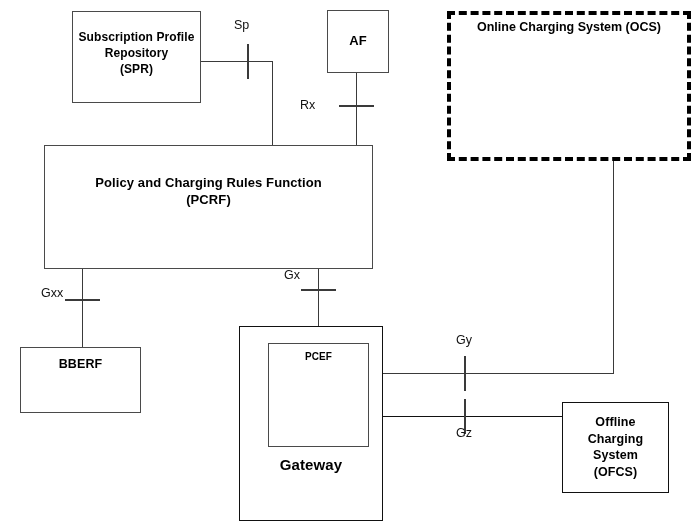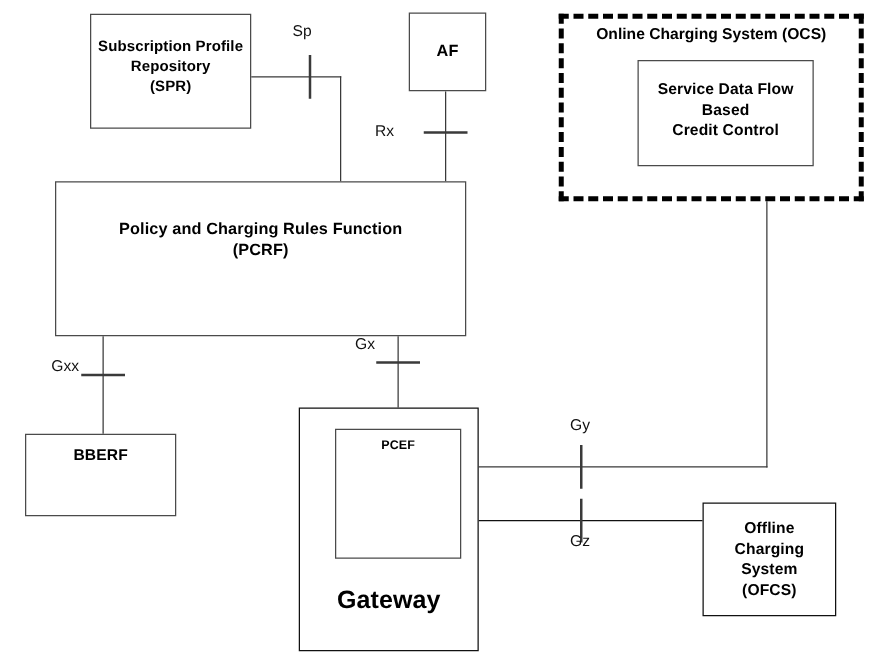--- a/index.html
+++ b/index.html
@@ -42,21 +42,21 @@
   #node-af       { left: 327px; top: 10px;  width: 62px;  height: 63px; padding-left: 21px; }
   #node-af .label { top: 21px; font-size: 13px; }
 
   #node-pcrf     { left: 44px;  top: 145px; width: 329px; height: 124px; }
   #node-pcrf .label { top: 28px; font-size: 13px; }
 
   #node-bberf    { left: 20px;  top: 347px; width: 121px; height: 66px; }
   #node-bberf .label { top: 8px; font-size: 12.5px; }
 
   #node-gateway  { left: 239px; top: 326px; width: 144px; height: 195px; border-color: #111; }
-  #node-gateway .label { top: 140px; font-size: 20px; text-align: center; }
+  #node-gateway .label { top: 128px; font-size: 15px; text-align: center; }
 
   #node-pcef     { left: 268px; top: 343px; width: 101px; height: 104px; }
   #node-pcef .label { top: 6px; font-size: 10px; }
 
   #node-ofcs     { left: 562px; top: 402px; width: 107px; height: 91px; border-color: #111; }
   #node-ofcs .label { top: 11px; font-size: 12.5px; }
 
   #node-sdfcc    { left: 510px; top: 48px;  width: 141px; height: 85px; }
   #node-sdfcc .label { top: 14px; font-size: 12.5px; }
 
@@ -136,27 +136,20 @@
   <div class="iflabel" style="left:234px; top:18px;">Sp</div>
   <div class="iflabel" style="left:300px; top:98px;">Rx</div>
   <div class="iflabel" style="left:41px; top:286px;">Gxx</div>
   <div class="iflabel" style="left:284px; top:268px;">Gx</div>
   <div class="iflabel" style="left:456px; top:333px;">Gy</div>
   <div class="iflabel" style="left:456px; top:426px;">Gz</div>
 
   <div id="node-ocs"></div>
   <div id="ocs-title">Online Charging System (OCS)</div>
 
-  <div class="node" id="node-sdfcc">
-    <div class="label">
-      <span>Service Data Flow</span><br>
-      <span>Based</span><br>
-      <span>Credit Control</span>
-    </div>
-  </div>
 
   <div class="node" id="node-spr">
     <div class="label">
       <span>Subscription Profile</span><br>
       <span>Repository</span><br>
       <span>(SPR)</span>
     </div>
   </div>
 
   <div class="node" id="node-af">

